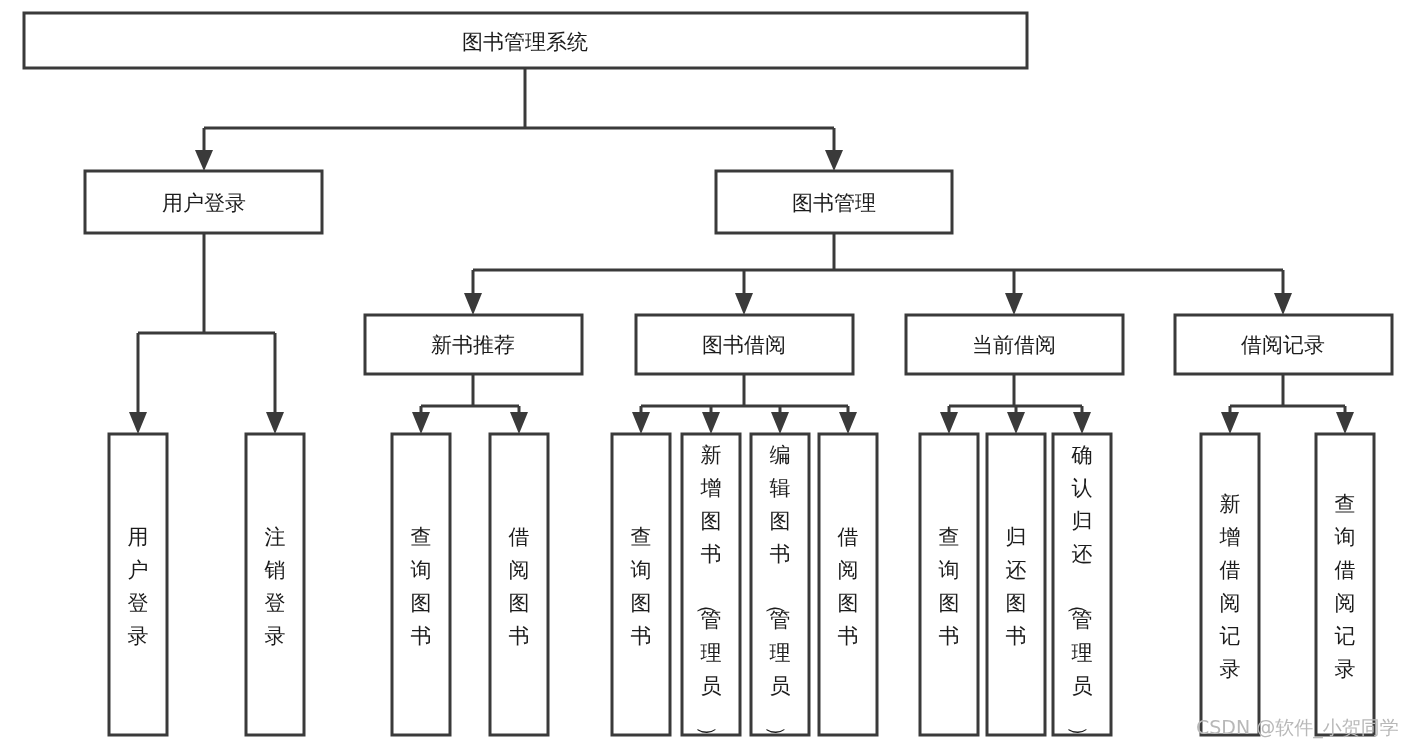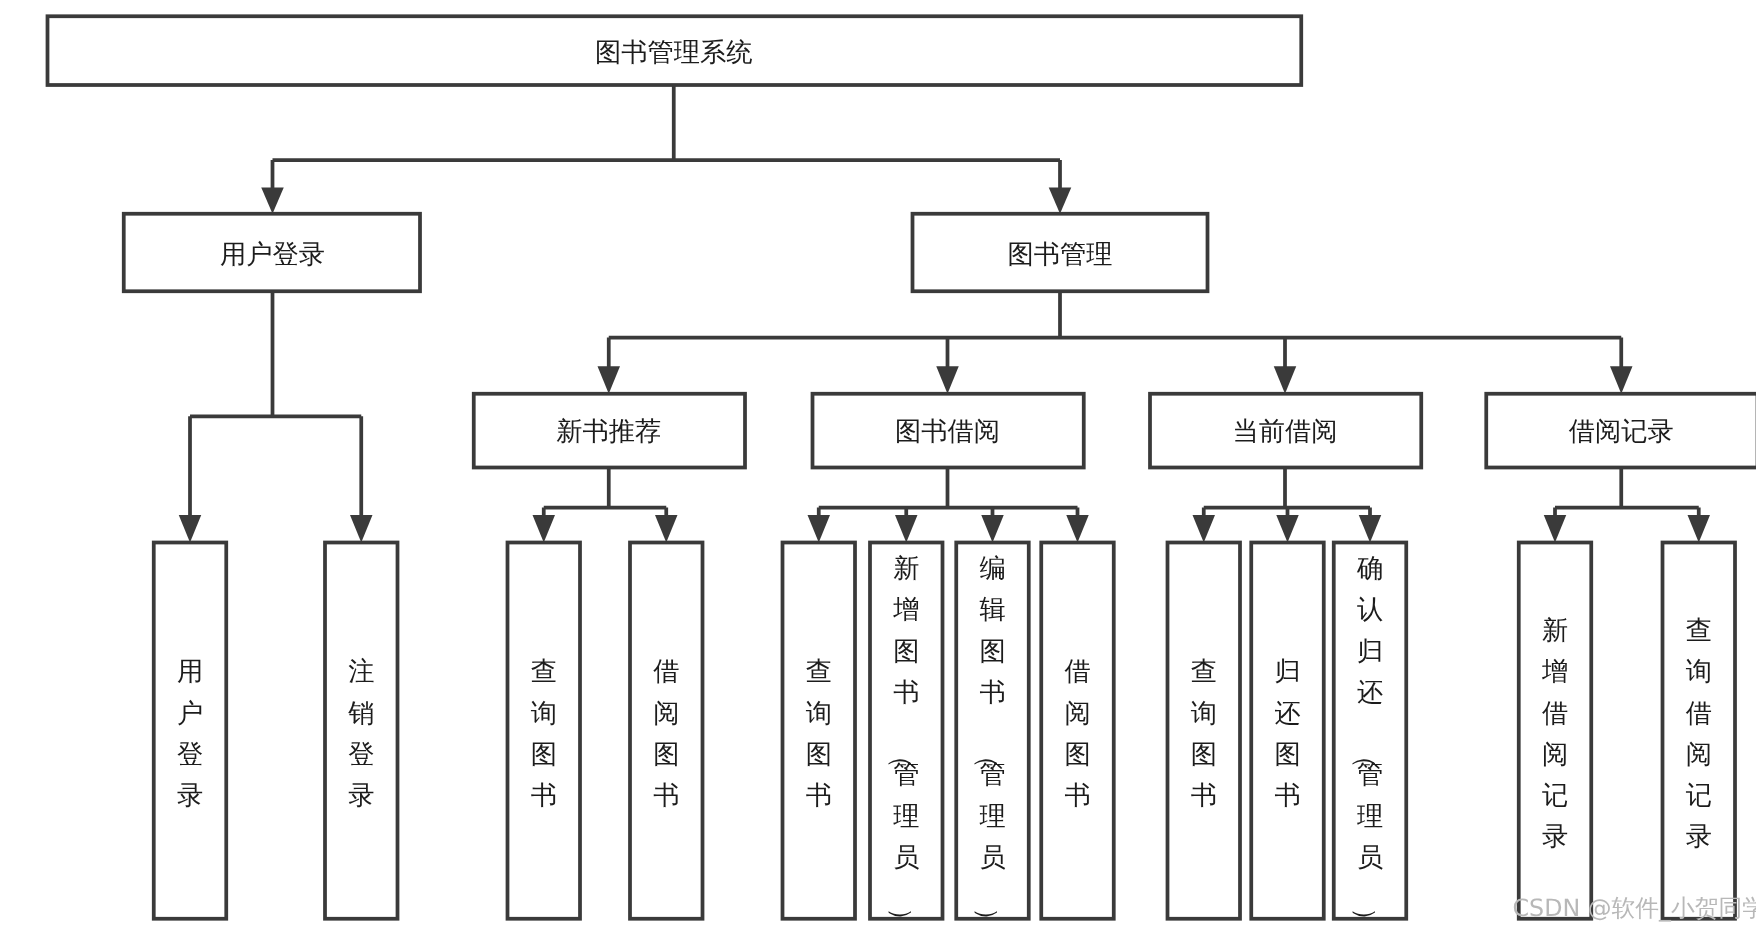--- a/index.html
+++ b/index.html
@@ -10,21 +10,21 @@
   }
   body {
     width: 1405px;
     height: 747px;
     position: relative;
     overflow: hidden;
     font-family: "DejaVu Sans", "Liberation Sans", sans-serif;
   }
   #diagram-root {
     position: absolute;
-    left: 18px; top: 0;
+    left: 4px; top: 0;
     width: 1212px;
     height: 747px;
   }
   svg.diagram {
     display: block;
     width: 1405px;
     height: 747px;
     background: #ffffff;
   }
   .node-box {

